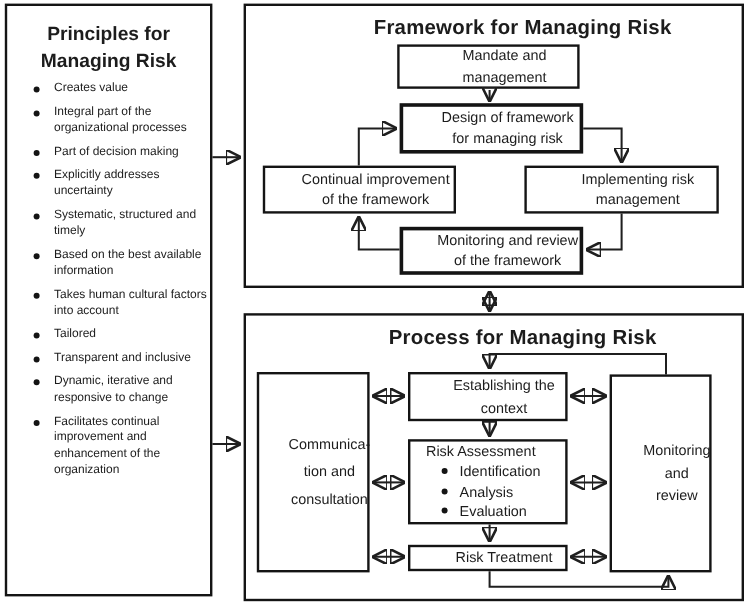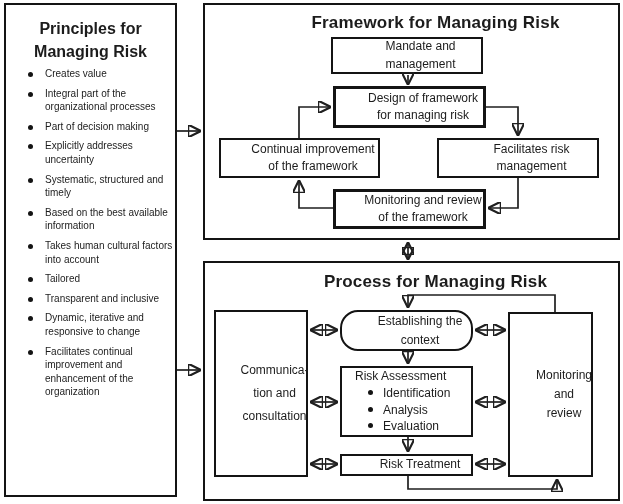--- a/index.html
+++ b/index.html
@@ -89,40 +89,40 @@
     <div>Design of framework</div>
     <div>for managing risk</div>
   </div>
 
   <div class="box" style="left:219px; top:138px; width:161px; height:40px;">
     <div>Continual improvement</div>
     <div>of the framework</div>
   </div>
 
   <div class="box" style="left:437px; top:138px; width:162px; height:40px;">
-    <div>Facilitates risk</div>
+    <div>Implementing risk</div>
     <div>management</div>
   </div>
 
   <div class="box thick" style="left:333px; top:189px; width:153px; height:40px;">
     <div>Monitoring and review</div>
     <div>of the framework</div>
   </div>
 
   <div class="panel" style="left:203px; top:261px; width:417px; height:240px;">
     <div class="panel-title" style="top:9px;">Process for Managing Risk</div>
   </div>
 
   <div class="box comm-box" style="left:214px; top:310px; width:94px; height:167px;">
     <div>Communica-</div>
     <div>tion and</div>
     <div>consultation</div>
   </div>
 
-  <div class="box estab-box" style="left:340px; top:310px; width:133px; height:41px;border-radius:18px;">
+  <div class="box estab-box" style="left:340px; top:310px; width:133px; height:41px;">
     <div>Establishing the</div>
     <div>context</div>
   </div>
 
   <div class="box ra-box" style="left:340px; top:366px; width:133px; height:71px;">
     <div>Risk Assessment</div>
     <div class="ra-bullet">Identification</div>
     <div class="ra-bullet">Analysis</div>
     <div class="ra-bullet">Evaluation</div>
   </div>

